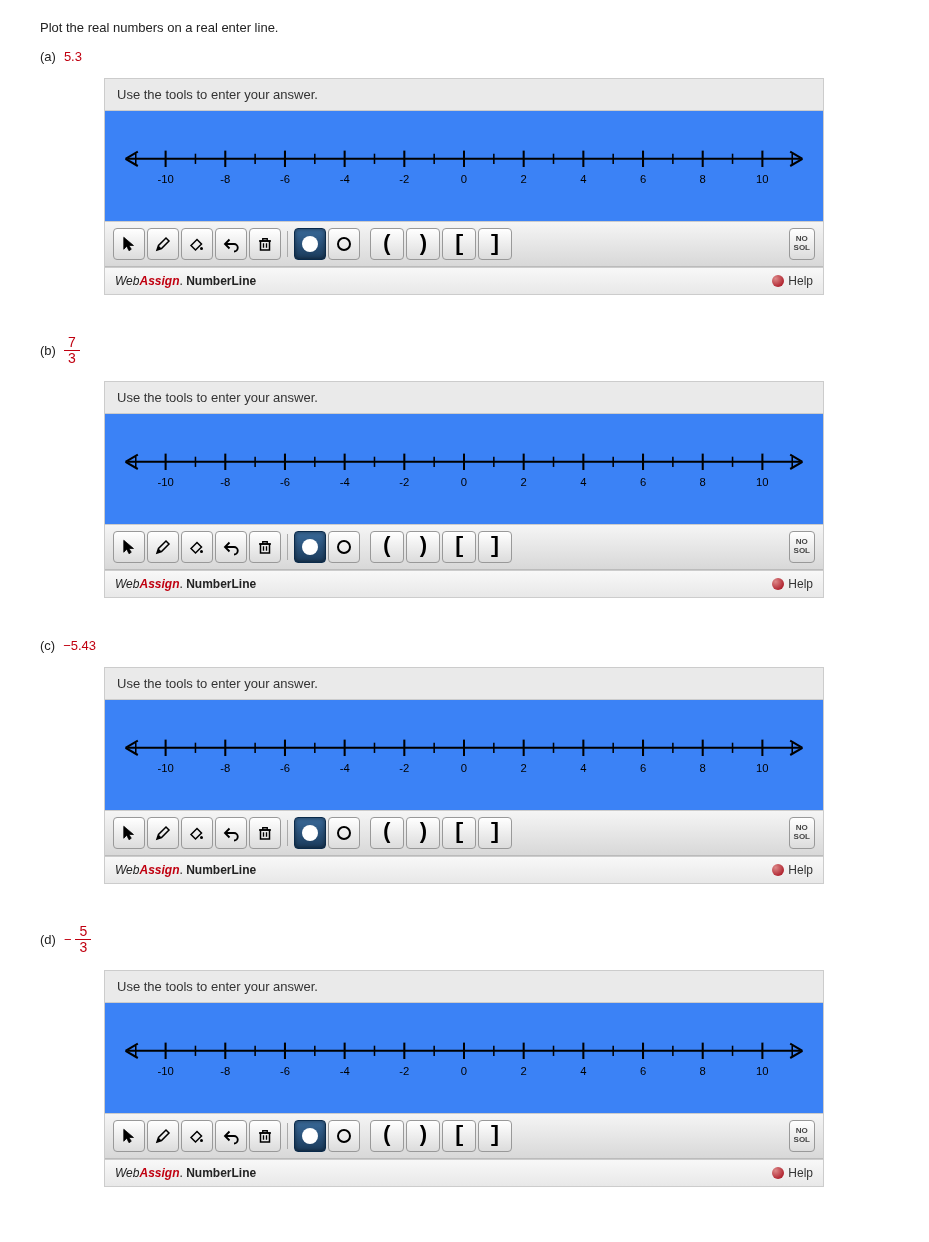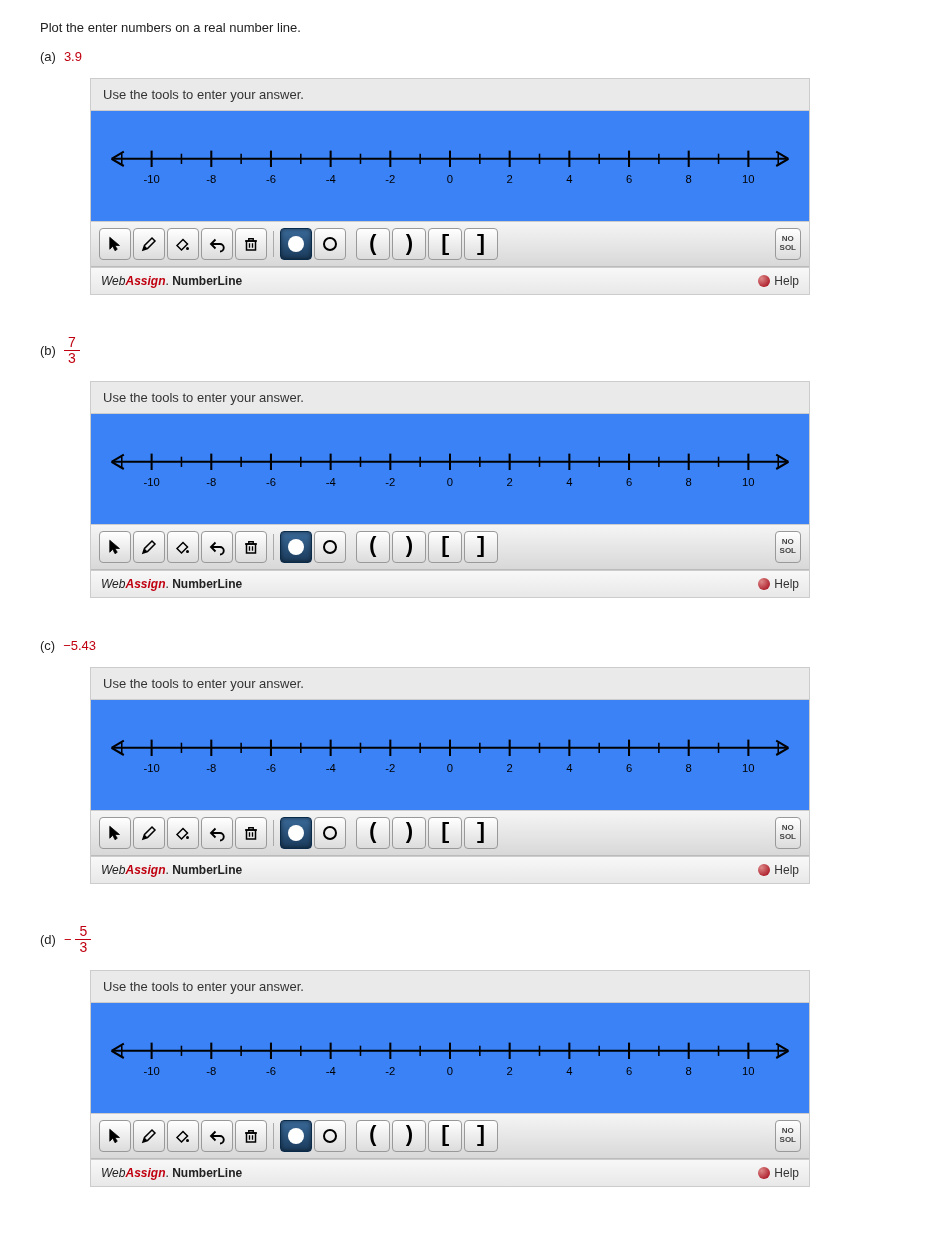--- a/index.html
+++ b/index.html
@@ -22,21 +22,21 @@
     align-items: center;
     vertical-align: middle;
     line-height: 1.1;
     font-size: 14px;
     color: #c00010;
   }
   .fraction .num { border-bottom: 1px solid #c00010; padding: 0 4px; }
   .fraction .den { padding: 0 4px; }
   .neg-frac { display: inline-flex; align-items: center; gap: 4px; color: #c00010; }
   .widget-wrap {
-    margin-left: 50px;
+    margin-left: 64px;
     width: 720px;
     border: 1px solid #ccc;
     background: #fff;
   }
   .widget-head {
     background: #eaeaea;
     border-bottom: 1px solid #ccc;
     padding: 8px 12px;
     font-size: 13px;
     color: #333;
@@ -145,27 +145,27 @@
     width: 14px; height: 14px;
     border-radius: 50%;
     border: 2px solid #000;
     background: transparent;
     display: block;
   }
 </style>
 </head>
 <body>
 
-<div class="question-prompt">Plot the enter numbers on a real number line.</div>
+<div class="question-prompt">Plot the real numbers on a real enter line.</div>
 
 <div id="parts-container">
     <div class="part">
       <div class="part-label-row">
         <span class="part-label">(a)</span>
-        <span class="part-value">3.9</span>
+        <span class="part-value">5.3</span>
       </div>
       <div class="widget-wrap">
         <div class="widget-head">Use the tools to enter your answer.</div>
         <div class="numberline-area"><svg class="numberline-svg" viewBox="0 0 700 70">
             <line class="nl-line" x1="22" y1="28" x2="678" y2="28"></line>
             <path class="nl-arrow" d="M 20 28 L 32 21 M 20 28 L 32 35"></path>
             <path class="nl-arrow" d="M 680 28 L 668 21 M 680 28 L 668 35"></path>
             <line class="nl-tick-minor" x1="30" y1="23" x2="30" y2="33"></line>
             <line class="nl-tick-major" x1="59.09090909090909" y1="20" x2="59.09090909090909" y2="36"></line>
             <line class="nl-tick-minor" x1="88.18181818181819" y1="23" x2="88.18181818181819" y2="33"></line>

